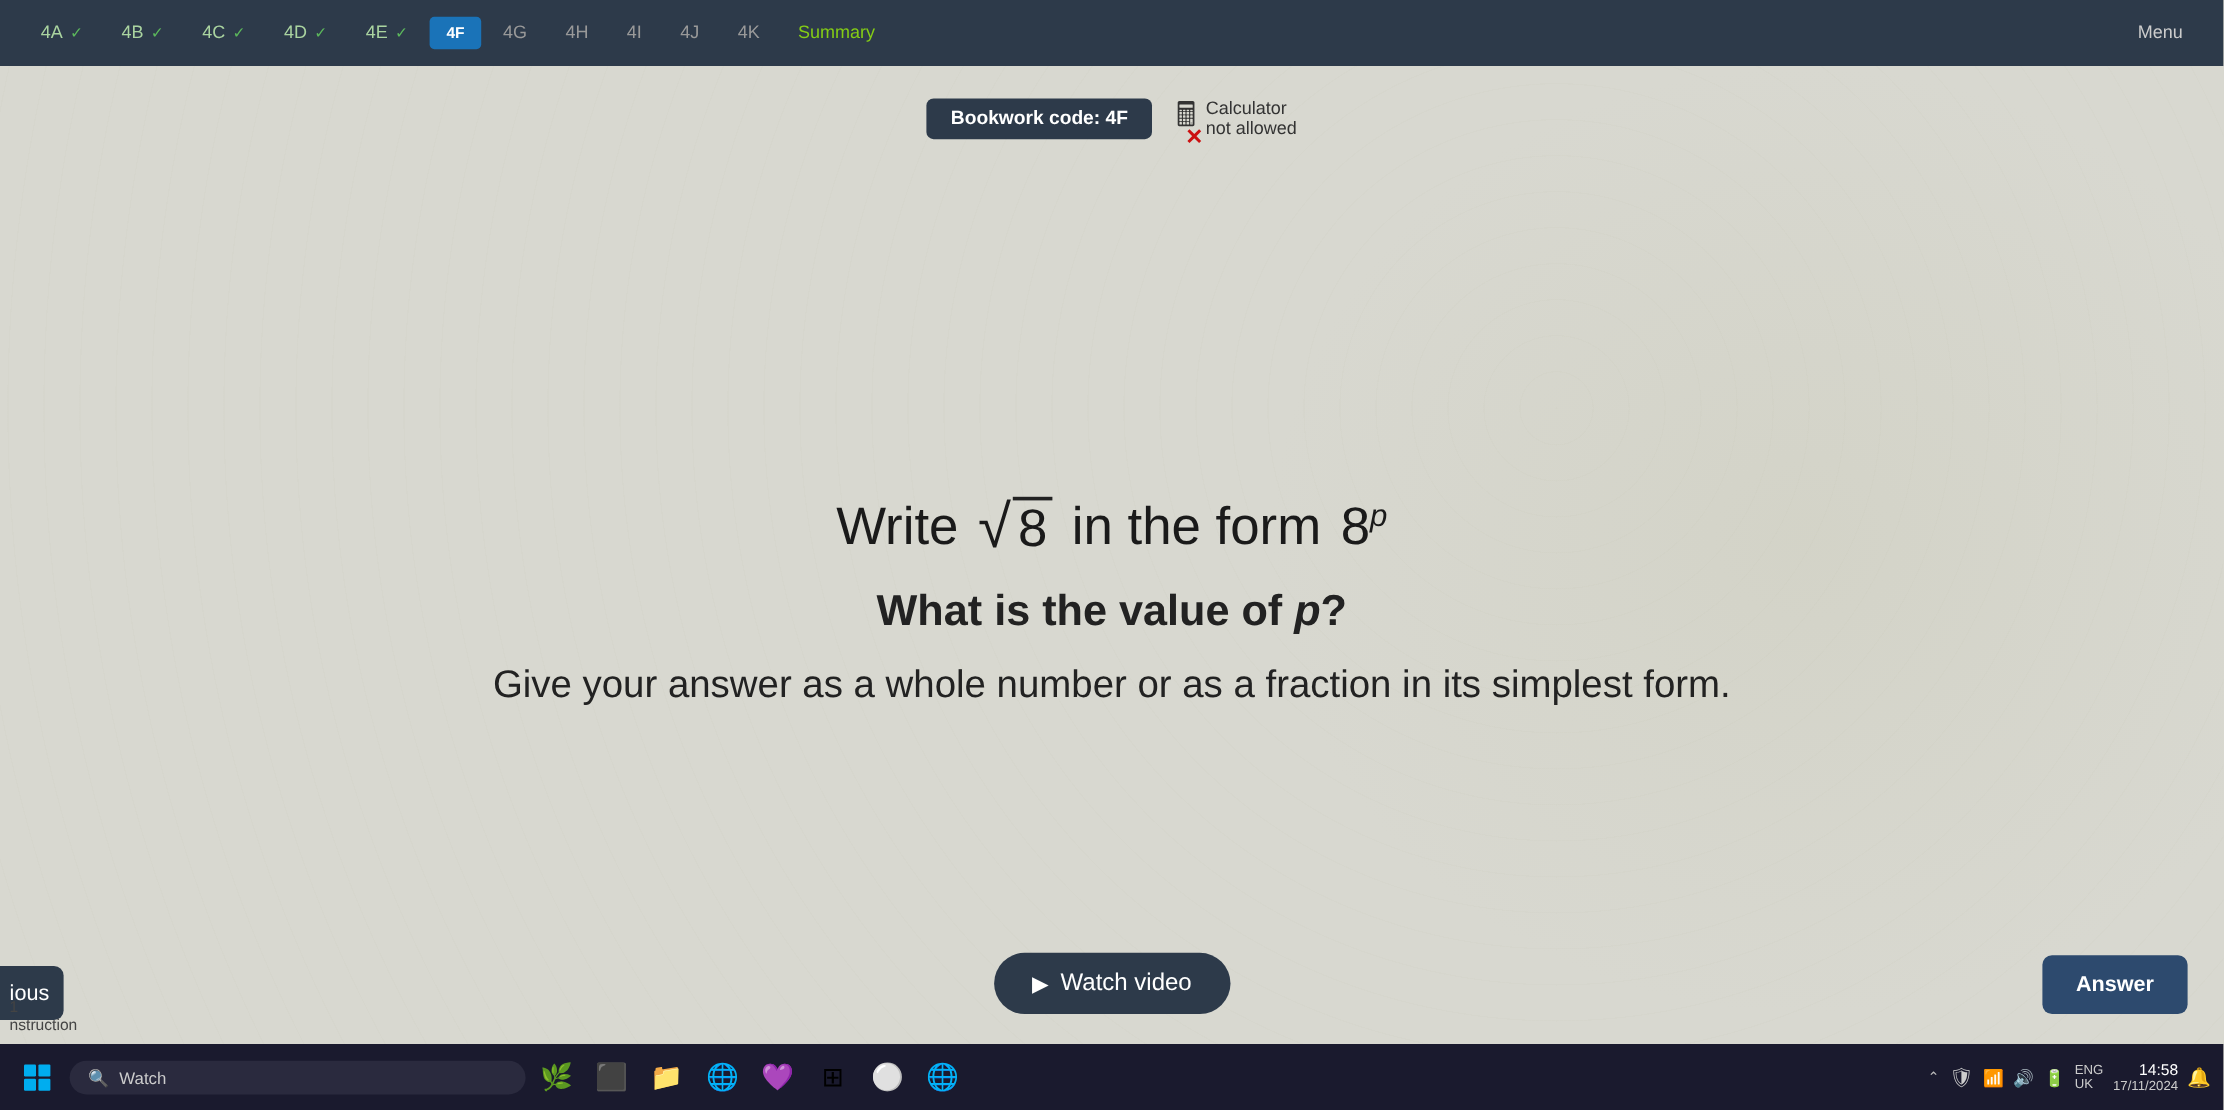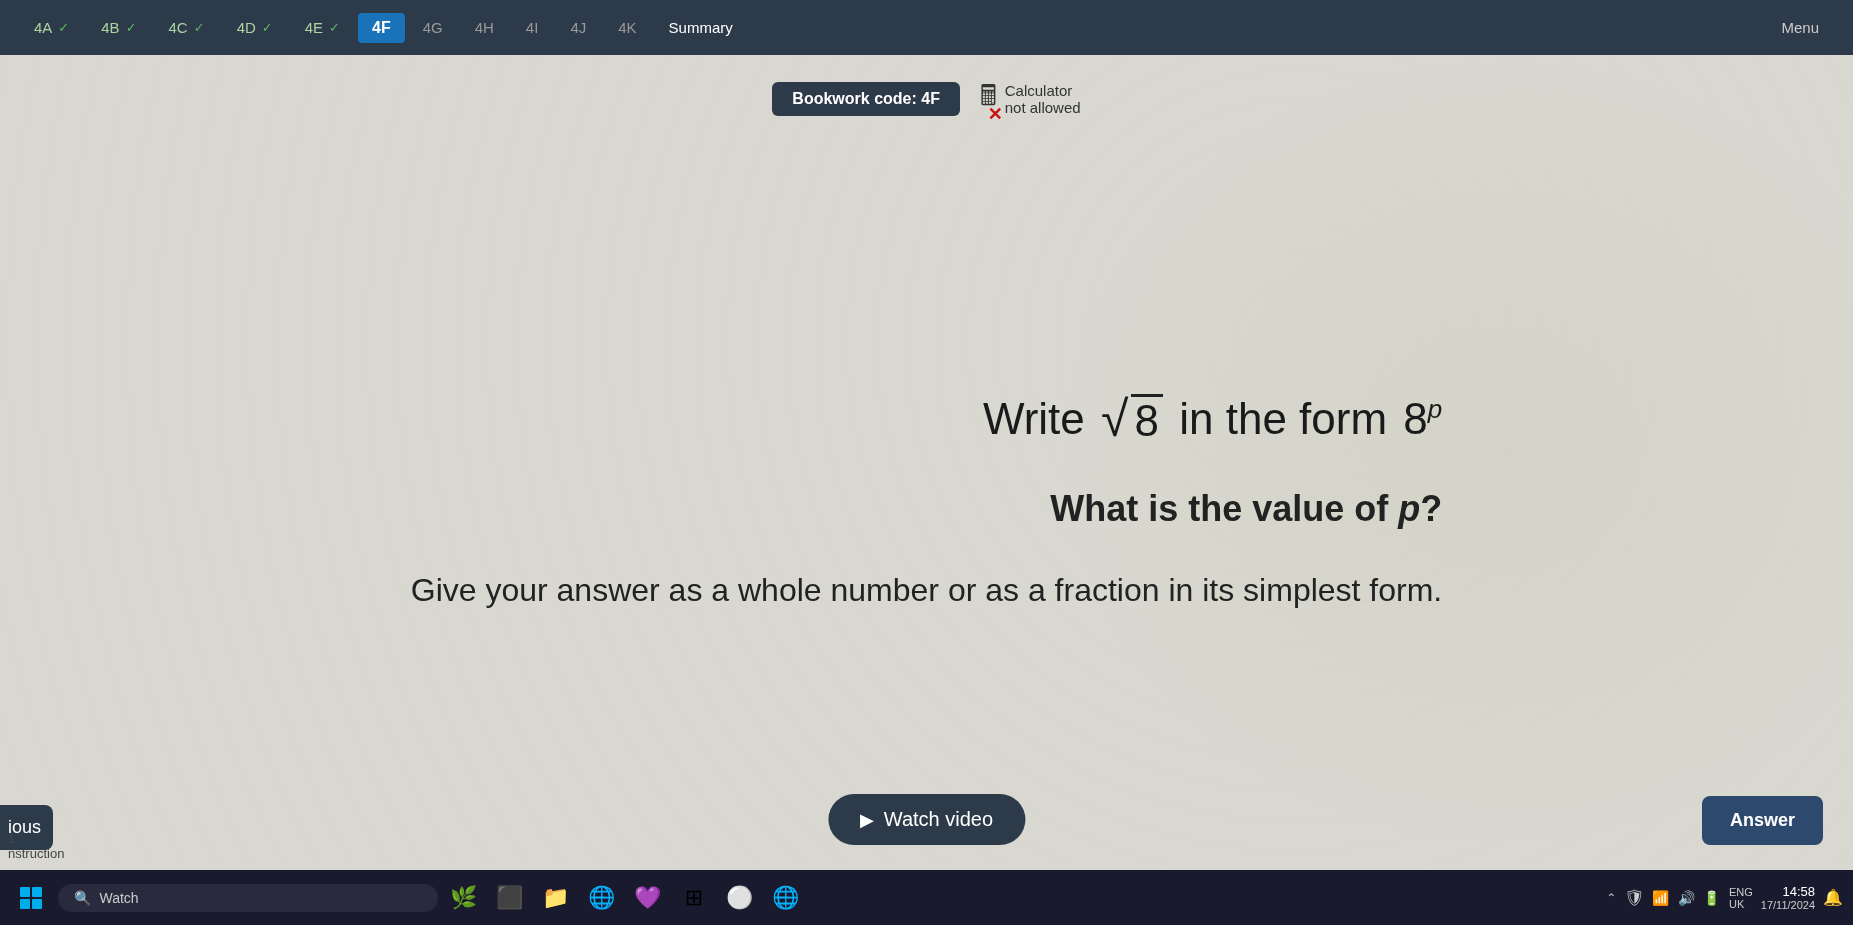--- a/index.html
+++ b/index.html
@@ -44,29 +44,29 @@
 
     .nav-tab.completed .check {
       color: #5cb85c;
       font-size: 13px;
     }
 
     .nav-tab.active {
       background: #1a73b8;
       color: #fff;
       font-weight: 700;
-      font-size: 16px;
+      font-size: 13px;
     }
 
     .nav-tab.inactive {
       color: #999;
     }
 
     .nav-tab.summary {
-      color: #ffffff;
+      color: #84cc16;
     }
 
     .nav-spacer {
       flex: 1;
     }
 
     .menu-btn {
       color: #ccc;
       font-size: 15px;
       padding: 6px 14px;
@@ -124,24 +124,24 @@
       right: -4px;
       color: #cc1111;
       font-size: 16px;
       font-weight: bold;
     }
 
     
     .question-area {
       display: flex;
       flex-direction: column;
-      align-items: flex-end;
+      align-items: center;
       justify-content: center;
       flex: 1;
-      gap: 42px;
+      gap: 22px;
       padding: 20px;
     }
 
     .question-sub {
       font-size: 36px;
       color: #222;
       font-weight: 700;
       font-style: italic;
     }
 

